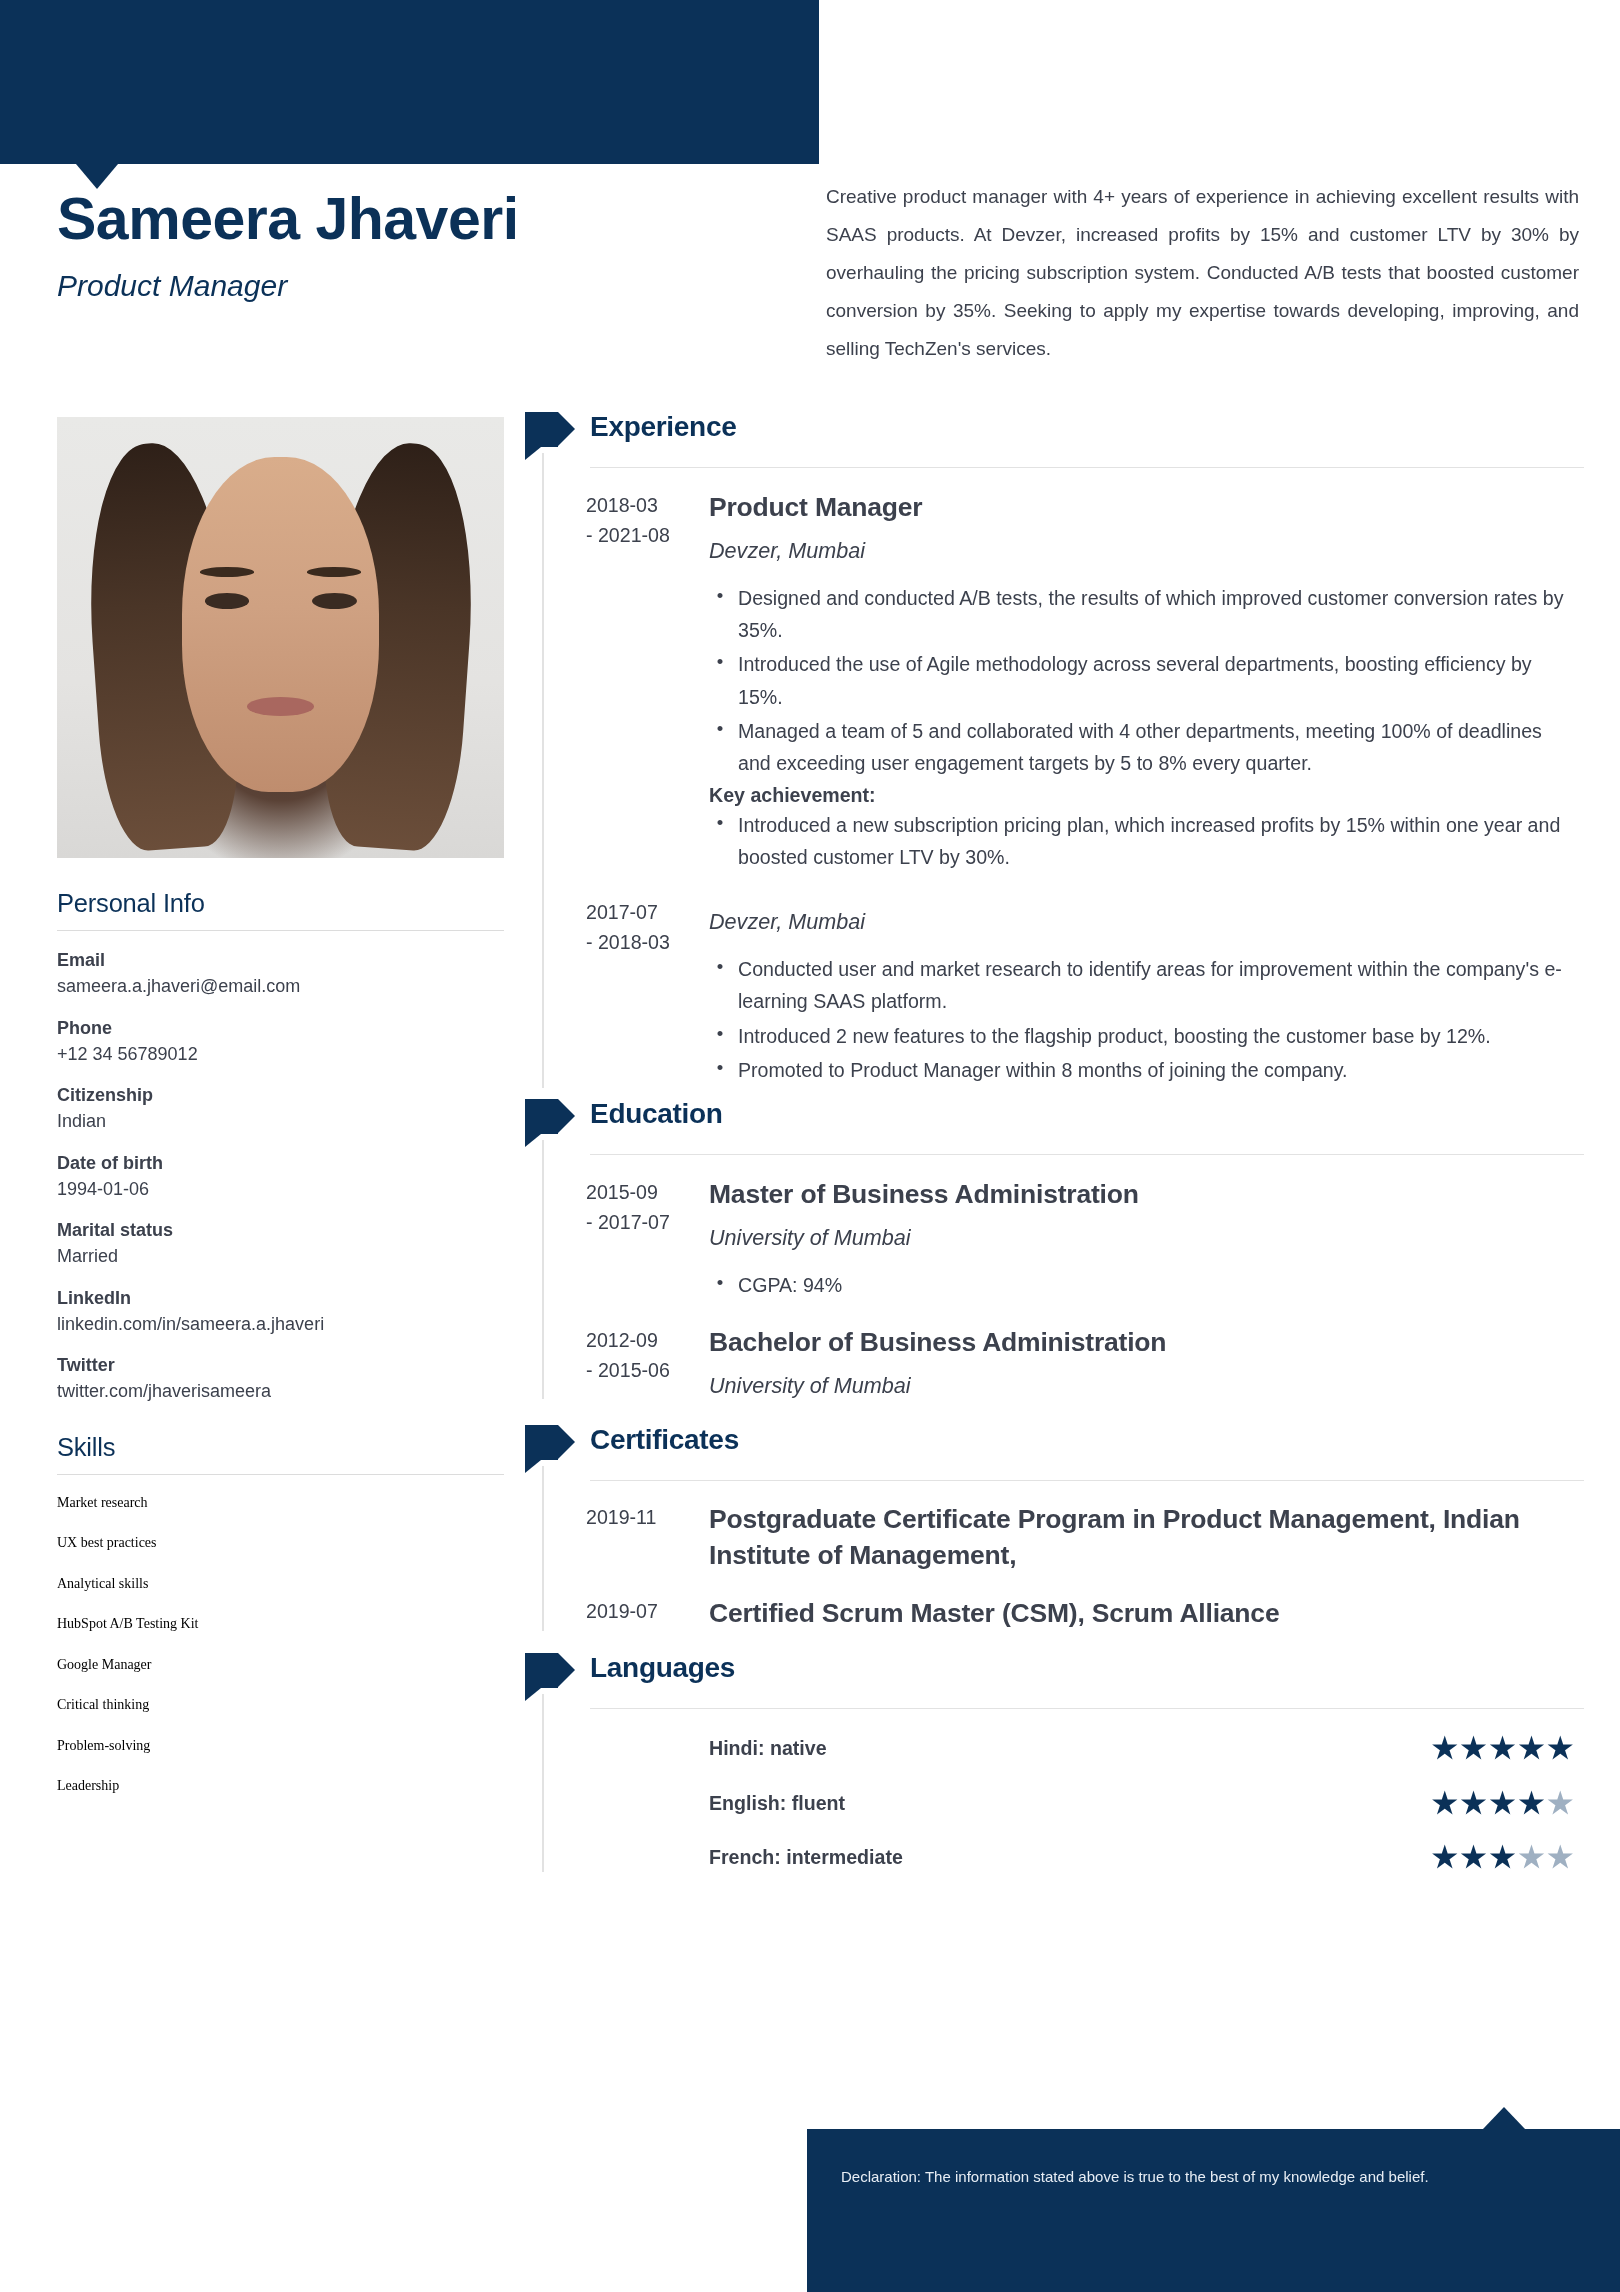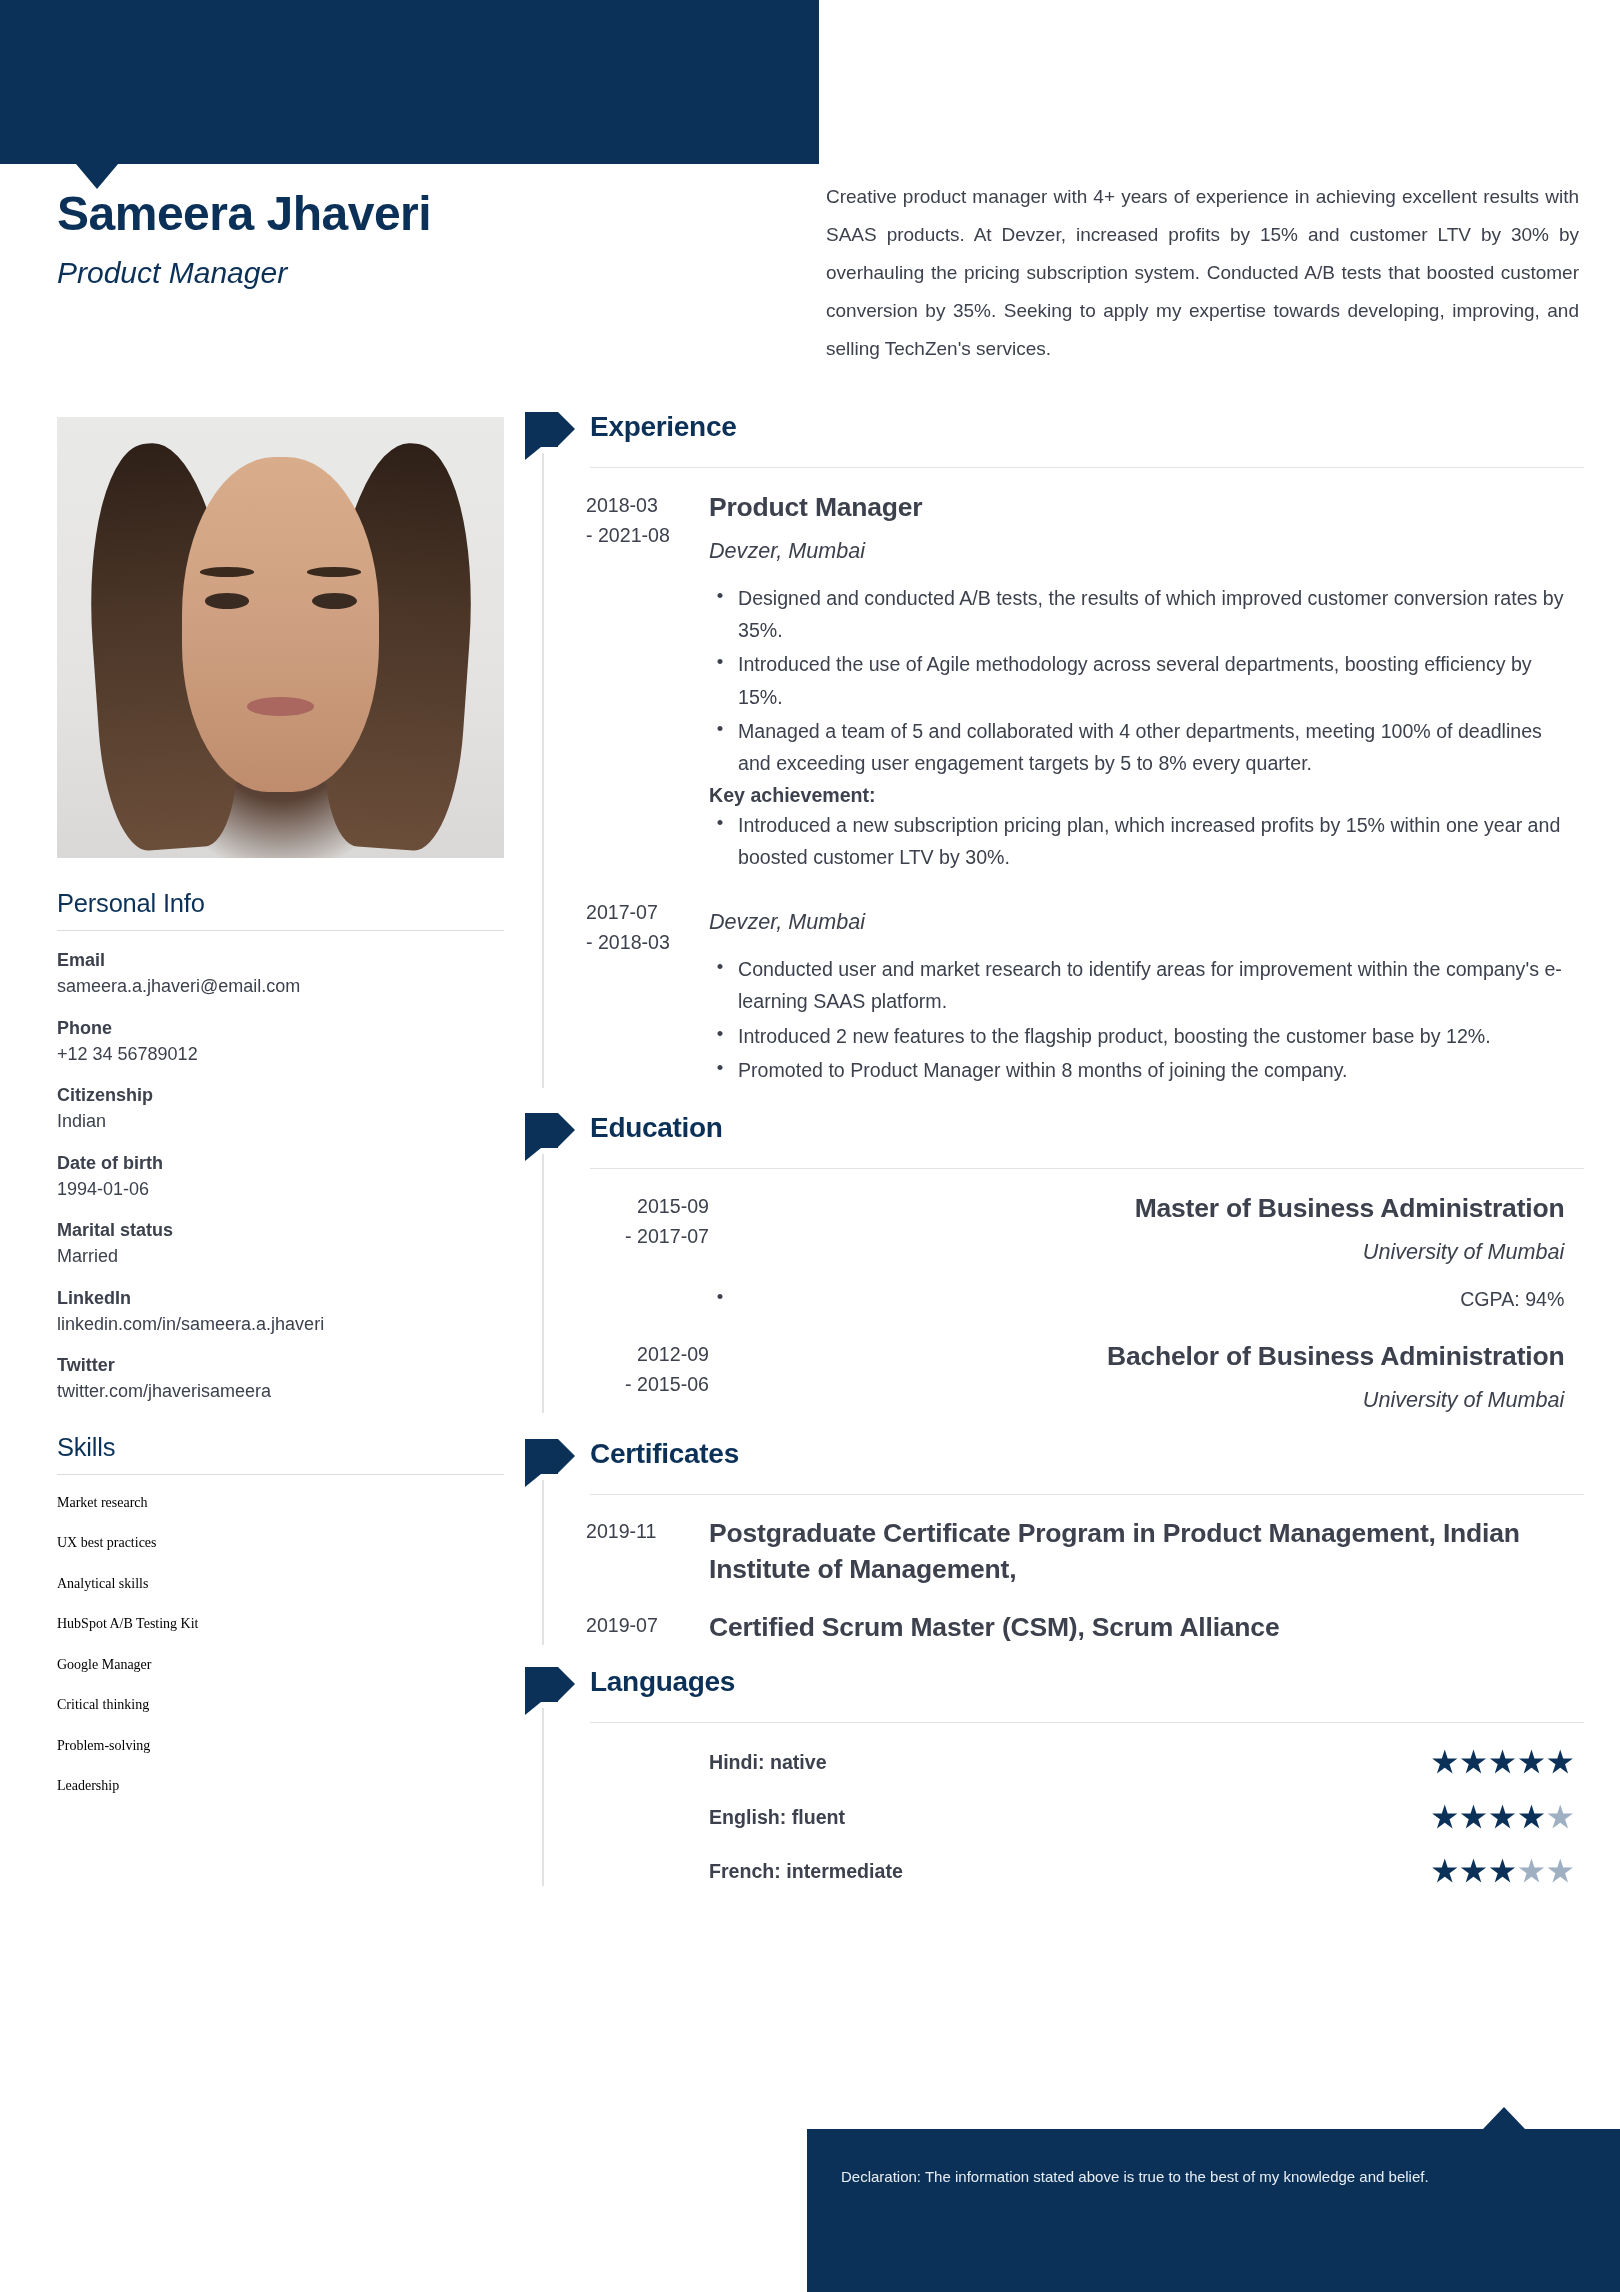--- a/index.html
+++ b/index.html
@@ -38,21 +38,21 @@
 
   
   .name-block {
     position: absolute;
     left: 57px;
     top: 186px;
     width: 725px;
   }
   .full-name {
     font-family: "Liberation Sans Narrow", "Liberation Sans", sans-serif;
-    font-size: 48px;
+    font-size: 59px;
     font-weight: bold;
     color: #0b3158;
     letter-spacing: -0.5px;
     line-height: 1.15;
     white-space: nowrap;
   }
   .job-title {
     font-family: "Liberation Sans Narrow", "Liberation Sans", sans-serif;
     font-size: 30px;
     font-style: italic;
@@ -454,21 +454,21 @@
             <ul class="bullets">
               <li>Conducted user and market research to identify areas for improvement within the company's e-learning SAAS platform.</li>
               <li>Introduced 2 new features to the flagship product, boosting the customer base by 12%.</li>
               <li>Promoted to Product Manager within 8 months of joining the company.</li>
             </ul>
           </div>
         </div>
       </div>
   </div>
 
-  <div class="section" style="margin-top:25px;text-align:right;">
+  <div class="section" style="margin-top:11px;">
     <div class="timeline-rail"></div>
     <div class="sec-header">
       <div class="flag">
         <div class="body"></div>
           <div class="arrow"></div>
           <div class="tail"></div>
       </div>
       <div class="sec-title">Education</div>
     </div>
     <div class="sec-rule"></div>

